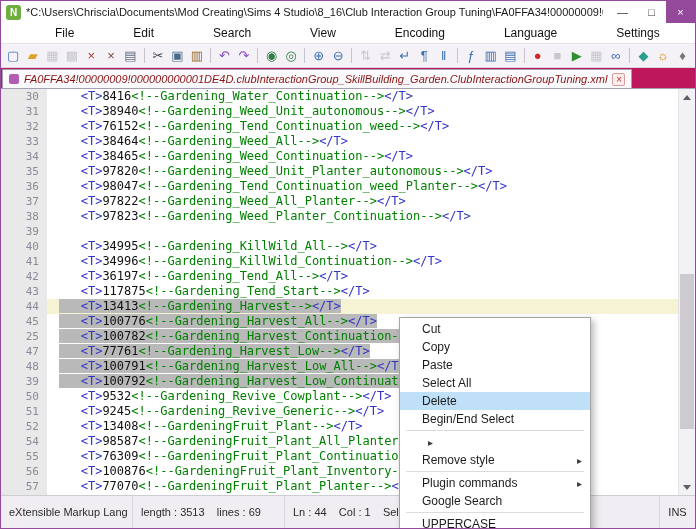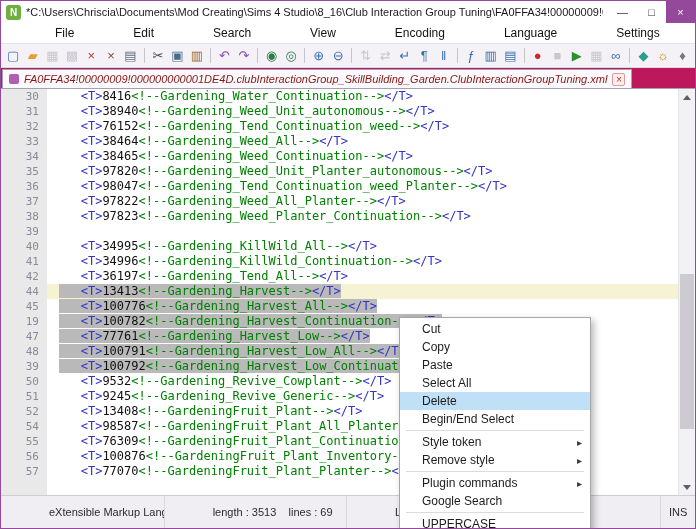--- a/index.html
+++ b/index.html
@@ -49,21 +49,21 @@
   .scrollbar{position:absolute;top:0;right:0;bottom:0;width:17px;background:#f2f1f3;border-left:1px solid #e4e3e6;box-sizing:border-box;}
   .sb-arrow{position:absolute;left:0;width:16px;height:16px;display:flex;align-items:center;justify-content:center;}
   .sb-arrow.up{top:0;}
   .sb-arrow.down{bottom:0;}
   .tri-up{width:0;height:0;border-left:4px solid transparent;border-right:4px solid transparent;border-bottom:5px solid #5e5e68;}
   .tri-down{width:0;height:0;border-left:4px solid transparent;border-right:4px solid transparent;border-top:5px solid #5e5e68;}
   .sb-thumb{position:absolute;left:1px;right:1px;top:185px;height:155px;background:#cdcbd1;}
 
   
   .statusbar{flex:0 0 18px;background:#f0eef2;border-top:1px solid #cfccd4;display:flex;align-items:stretch;font-size:11px;color:#2b2b2b;}
-  .sb-sec{display:flex;align-items:center;padding:10px 8px;border-right:1px solid #d9d6dd;white-space:pre;box-sizing:border-box;overflow:hidden;margin-left:40px;}
+  .sb-sec{display:flex;align-items:center;padding:10px 8px;border-right:1px solid #d9d6dd;white-space:pre;box-sizing:border-box;overflow:hidden;}
   .sb-doc{width:132px;}
   .sb-len{width:152px;}
   .sb-pos{width:190px;}
   .sb-spacer{flex:1;border-right:none;}
   .sb-ins{border-right:none;border-left:1px solid #d9d6dd;width:36px;justify-content:center;}
 
   
   .context-menu{position:absolute;left:398px;top:316px;width:192px;background:#ffffff;border:1px solid #a6a6a6;box-shadow:3px 3px 7px rgba(0,0,0,.28);z-index:20;padding:2px 0;box-sizing:border-box;}
   .cm-item{height:18px;display:flex;align-items:center;padding:0 8px 0 22px;font-size:12px;color:#1c1c1c;}
   .cm-item.hl{background:var(--menu-highlight);}
@@ -225,23 +225,24 @@
         <div class="row"><span class="ln">33</span><span class="code"><span class="seg"><span class="tok-w">   </span><span class="tok-t">&lt;T&gt;</span><span class="tok-n">38464</span><span class="tok-c">&lt;!--Gardening_Weed_All--&gt;</span><span class="tok-t">&lt;/T&gt;</span></span></span></div>
         <div class="row"><span class="ln">34</span><span class="code"><span class="seg"><span class="tok-w">   </span><span class="tok-t">&lt;T&gt;</span><span class="tok-n">38465</span><span class="tok-c">&lt;!--Gardening_Weed_Continuation--&gt;</span><span class="tok-t">&lt;/T&gt;</span></span></span></div>
         <div class="row"><span class="ln">35</span><span class="code"><span class="seg"><span class="tok-w">   </span><span class="tok-t">&lt;T&gt;</span><span class="tok-n">97820</span><span class="tok-c">&lt;!--Gardening_Weed_Unit_Planter_autonomous--&gt;</span><span class="tok-t">&lt;/T&gt;</span></span></span></div>
         <div class="row"><span class="ln">36</span><span class="code"><span class="seg"><span class="tok-w">   </span><span class="tok-t">&lt;T&gt;</span><span class="tok-n">98047</span><span class="tok-c">&lt;!--Gardening_Tend_Continuation_weed_Planter--&gt;</span><span class="tok-t">&lt;/T&gt;</span></span></span></div>
         <div class="row"><span class="ln">37</span><span class="code"><span class="seg"><span class="tok-w">   </span><span class="tok-t">&lt;T&gt;</span><span class="tok-n">97822</span><span class="tok-c">&lt;!--Gardening_Weed_All_Planter--&gt;</span><span class="tok-t">&lt;/T&gt;</span></span></span></div>
         <div class="row"><span class="ln">38</span><span class="code"><span class="seg"><span class="tok-w">   </span><span class="tok-t">&lt;T&gt;</span><span class="tok-n">97823</span><span class="tok-c">&lt;!--Gardening_Weed_Planter_Continuation--&gt;</span><span class="tok-t">&lt;/T&gt;</span></span></span></div>
         <div class="row"><span class="ln">39</span><span class="code"><span class="seg"></span></span></div>
         <div class="row"><span class="ln">40</span><span class="code"><span class="seg"><span class="tok-w">   </span><span class="tok-t">&lt;T&gt;</span><span class="tok-n">34995</span><span class="tok-c">&lt;!--Gardening_KillWild_All--&gt;</span><span class="tok-t">&lt;/T&gt;</span></span></span></div>
         <div class="row"><span class="ln">41</span><span class="code"><span class="seg"><span class="tok-w">   </span><span class="tok-t">&lt;T&gt;</span><span class="tok-n">34996</span><span class="tok-c">&lt;!--Gardening_KillWild_Continuation--&gt;</span><span class="tok-t">&lt;/T&gt;</span></span></span></div>
         <div class="row"><span class="ln">42</span><span class="code"><span class="seg"><span class="tok-w">   </span><span class="tok-t">&lt;T&gt;</span><span class="tok-n">36197</span><span class="tok-c">&lt;!--Gardening_Tend_All--&gt;</span><span class="tok-t">&lt;/T&gt;</span></span></span></div>
+        <div class="row"><span class="ln">43</span><span class="code"><span class="seg"><span class="tok-w">   </span><span class="tok-t">&lt;T&gt;</span><span class="tok-n">117875</span><span class="tok-c">&lt;!--Gardening_Tend_Start--&gt;</span><span class="tok-t">&lt;/T&gt;</span></span></span></div>
         <div class="row cur"><span class="ln">44</span><span class="code"><span class="seg sel"><span class="tok-w">   </span><span class="tok-t">&lt;T&gt;</span><span class="tok-n">13413</span><span class="tok-c">&lt;!--Gardening_Harvest--&gt;</span><span class="tok-t">&lt;/T&gt;</span></span></span></div>
         <div class="row"><span class="ln">45</span><span class="code"><span class="seg sel"><span class="tok-w">   </span><span class="tok-t">&lt;T&gt;</span><span class="tok-n">100776</span><span class="tok-c">&lt;!--Gardening_Harvest_All--&gt;</span><span class="tok-t">&lt;/T&gt;</span></span></span></div>
-        <div class="row"><span class="ln">19</span><span class="code"><span class="seg sel"><span class="tok-w">   </span><span class="tok-t">&lt;T&gt;</span><span class="tok-n">100782</span><span class="tok-c">&lt;!--Gardening_Harvest_Continuation--&gt;</span><span class="tok-t">&lt;/T&gt;</span></span></span></div>
+        <div class="row"><span class="ln">25</span><span class="code"><span class="seg sel"><span class="tok-w">   </span><span class="tok-t">&lt;T&gt;</span><span class="tok-n">100782</span><span class="tok-c">&lt;!--Gardening_Harvest_Continuation--&gt;</span><span class="tok-t">&lt;/T&gt;</span></span></span></div>
         <div class="row"><span class="ln">47</span><span class="code"><span class="seg sel"><span class="tok-w">   </span><span class="tok-t">&lt;T&gt;</span><span class="tok-n">77761</span><span class="tok-c">&lt;!--Gardening_Harvest_Low--&gt;</span><span class="tok-t">&lt;/T&gt;</span></span></span></div>
         <div class="row"><span class="ln">48</span><span class="code"><span class="seg sel"><span class="tok-w">   </span><span class="tok-t">&lt;T&gt;</span><span class="tok-n">100791</span><span class="tok-c">&lt;!--Gardening_Harvest_Low_All--&gt;</span><span class="tok-t">&lt;/T&gt;</span></span></span></div>
         <div class="row"><span class="ln">39</span><span class="code"><span class="seg sel"><span class="tok-w">   </span><span class="tok-t">&lt;T&gt;</span><span class="tok-n">100792</span><span class="tok-c">&lt;!--Gardening_Harvest_Low_Continuation--&gt;</span><span class="tok-t">&lt;/T&gt;</span></span></span></div>
         <div class="row"><span class="ln">50</span><span class="code"><span class="seg"><span class="tok-w">   </span><span class="tok-t">&lt;T&gt;</span><span class="tok-n">9532</span><span class="tok-c">&lt;!--Gardening_Revive_Cowplant--&gt;</span><span class="tok-t">&lt;/T&gt;</span></span></span></div>
         <div class="row"><span class="ln">51</span><span class="code"><span class="seg"><span class="tok-w">   </span><span class="tok-t">&lt;T&gt;</span><span class="tok-n">9245</span><span class="tok-c">&lt;!--Gardening_Revive_Generic--&gt;</span><span class="tok-t">&lt;/T&gt;</span></span></span></div>
         <div class="row"><span class="ln">52</span><span class="code"><span class="seg"><span class="tok-w">   </span><span class="tok-t">&lt;T&gt;</span><span class="tok-n">13408</span><span class="tok-c">&lt;!--GardeningFruit_Plant--&gt;</span><span class="tok-t">&lt;/T&gt;</span></span></span></div>
         <div class="row"><span class="ln">54</span><span class="code"><span class="seg"><span class="tok-w">   </span><span class="tok-t">&lt;T&gt;</span><span class="tok-n">98587</span><span class="tok-c">&lt;!--GardeningFruit_Plant_All_Planter--&gt;</span><span class="tok-t">&lt;/T&gt;</span></span></span></div>
         <div class="row"><span class="ln">55</span><span class="code"><span class="seg"><span class="tok-w">   </span><span class="tok-t">&lt;T&gt;</span><span class="tok-n">76309</span><span class="tok-c">&lt;!--GardeningFruit_Plant_Continuation--&gt;</span><span class="tok-t">&lt;/T&gt;</span></span></span></div>
         <div class="row"><span class="ln">56</span><span class="code"><span class="seg"><span class="tok-w">   </span><span class="tok-t">&lt;T&gt;</span><span class="tok-n">100876</span><span class="tok-c">&lt;!--GardeningFruit_Plant_Inventory--&gt;</span><span class="tok-t">&lt;/T&gt;</span></span></span></div>
         <div class="row"><span class="ln">57</span><span class="code"><span class="seg"><span class="tok-w">   </span><span class="tok-t">&lt;T&gt;</span><span class="tok-n">77070</span><span class="tok-c">&lt;!--GardeningFruit_Plant_Planter--&gt;</span><span class="tok-t">&lt;/T&gt;</span></span></span></div>
@@ -279,21 +280,20 @@
         <span class="cm-label">Select All</span>
       </div>
       <div class="cm-item hl">
         <span class="cm-label">Delete</span>
       </div>
       <div class="cm-item">
         <span class="cm-label">Begin/End Select</span>
       </div>
       <div class="cm-sep"></div>
       <div class="cm-item">
-        <span class="cm-label">Style token</span>
         <span class="cm-arrow">▸</span>
       </div>
       <div class="cm-item">
         <span class="cm-label">Remove style</span>
         <span class="cm-arrow">▸</span>
       </div>
       <div class="cm-sep"></div>
       <div class="cm-item">
         <span class="cm-label">Plugin commands</span>
         <span class="cm-arrow">▸</span>

